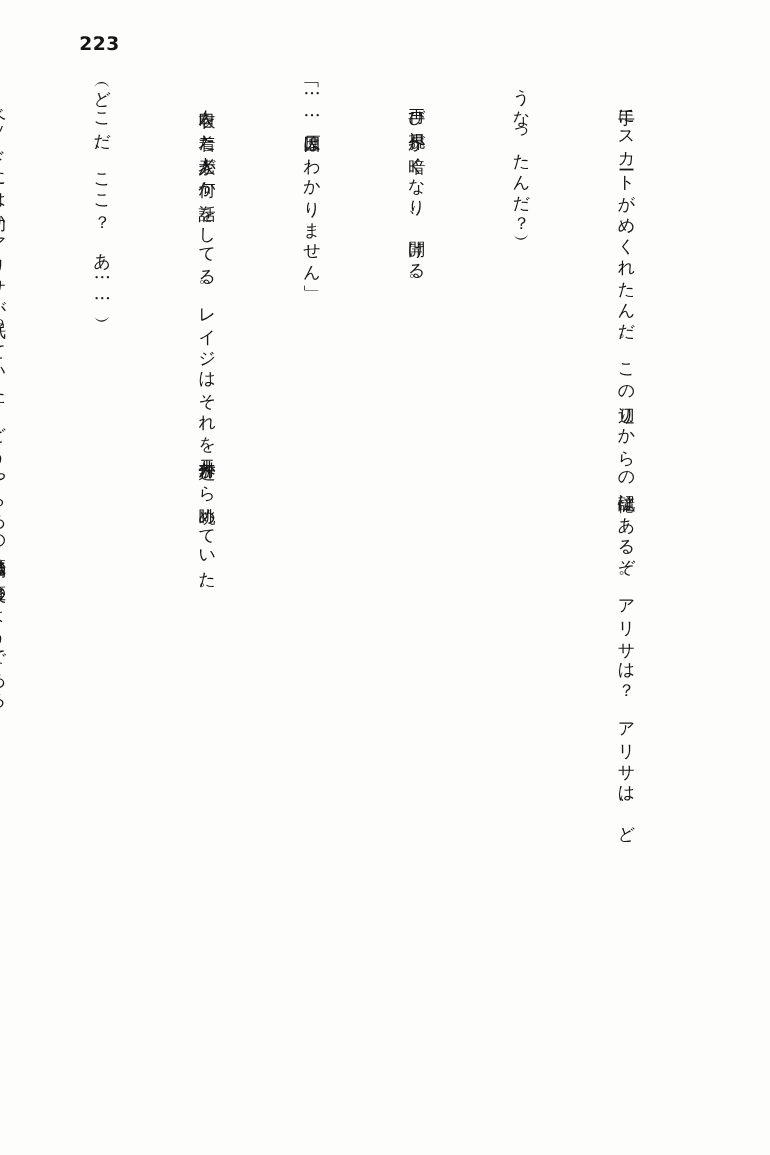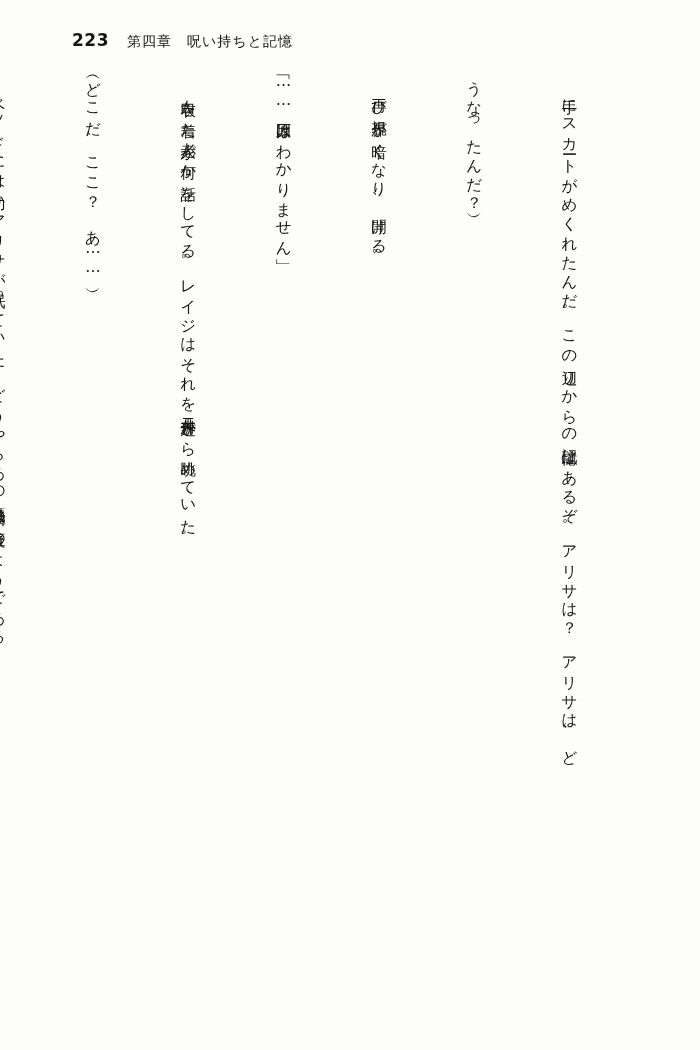--- a/index.html
+++ b/index.html
@@ -23,21 +23,20 @@
   }
   
   .header {
     position: absolute;
     top: 30px;
     left: 72px;
     right: 60px;
     height: 26px;
     display: flex;
     align-items: baseline;
-    gap: 18px;
     font-family: "DejaVu Sans", "Liberation Sans", sans-serif;
   }
   .header .folio {
     font-size: 17px;
     font-weight: bold;
     letter-spacing: 0.5px;
     color: #141414;
   }
   .header .running-title {
     font-size: 14px;
@@ -74,21 +73,20 @@
     text-indent: 0;
   }
 </style>
 </head>
 <body>
 
 <div class="page">
 
   <div class="header">
     <span class="folio">223</span>
-    <span class="running-title">第四章　呪い持ちと記憶</span>
   </div>
 
   <div class="body-area">
     <div class="vtext">
       <p>　手にスカートがめくれたんだ。この辺りからの記憶はあるぞ。アリサは？　アリサは、ど</p>
       <p>うなったんだ？）</p>
       <p>　再び視界が暗くなり、開ける。</p>
       <p>「……原因はわかりません」</p>
       <p>　白衣を着た老人が何か話をしてる。レイジはそれを天井付近から眺めていた。</p>
       <p>（どこだ、ここ？　あ……）</p>

